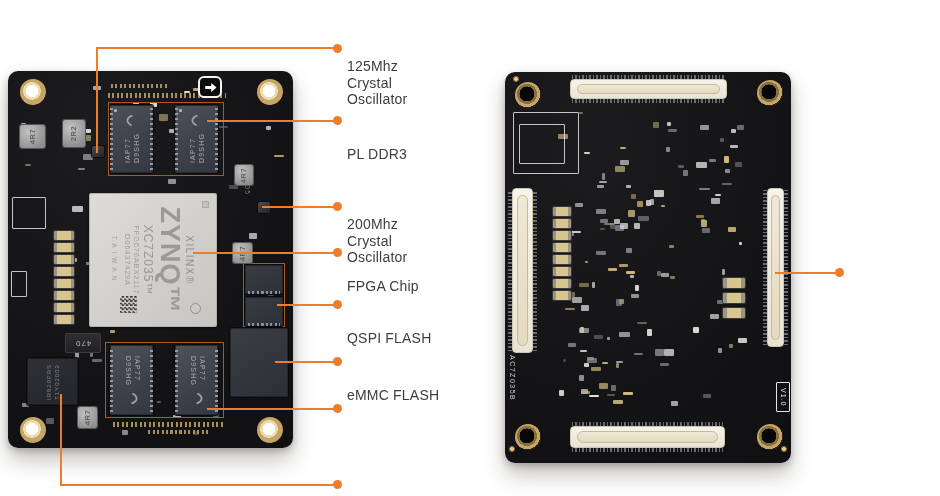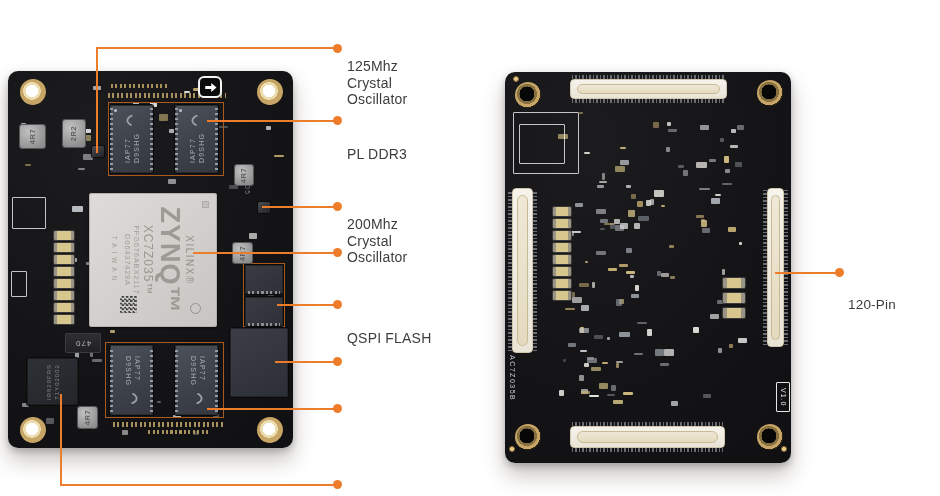--- a/index.html
+++ b/index.html
@@ -478,39 +478,45 @@
   </div>
 
   <div class="hline" style="left:262px;top:206px;width:73px;height:2px;"></div>
   <div class="dot" style="left:333px;top:202px;"></div>
   <div class="callout-label" style="left:347px;top:183px;">
     <div>200Mhz</div><div>Crystal</div><div>Oscillator</div>
   </div>
 
   <div class="hline" style="left:193px;top:252px;width:142px;height:2px;"></div>
   <div class="dot" style="left:333px;top:248px;"></div>
+  <div class="callout-label" style="left:347px;top:245px;">
+    <div>FPGA Chip</div>
+  </div>
 
   <div class="hline" style="left:277px;top:304px;width:58px;height:2px;"></div>
   <div class="dot" style="left:333px;top:300px;"></div>
   <div class="callout-label" style="left:347px;top:297px;">
     <div>QSPI FLASH</div>
   </div>
 
   <div class="hline" style="left:275px;top:361px;width:60px;height:2px;"></div>
   <div class="dot" style="left:333px;top:357px;"></div>
+  <div class="callout-label" style="left:347px;top:354px;">
+    <div>eMMC FLASH</div>
+  </div>
 
   <div class="hline" style="left:207px;top:408px;width:128px;height:2px;"></div>
   <div class="dot" style="left:333px;top:404px;"></div>
 
   <div class="vline" style="left:60px;top:394px;width:2px;height:92px;"></div>
   <div class="hline" style="left:60px;top:484px;width:275px;height:2px;"></div>
   <div class="dot" style="left:333px;top:480px;"></div>
   <div class="callout-label" style="left:347px;top:477px;">
     
   </div>
 
   <div class="hline" style="left:775px;top:272px;width:61px;height:2px;"></div>
   <div class="dot" style="left:835px;top:268px;"></div>
   <div class="callout-label right" style="left:848px;top:247px;">
-    <div>120-Pin</div>
+    
   </div>
 
 </div>
 
 </body></html>

